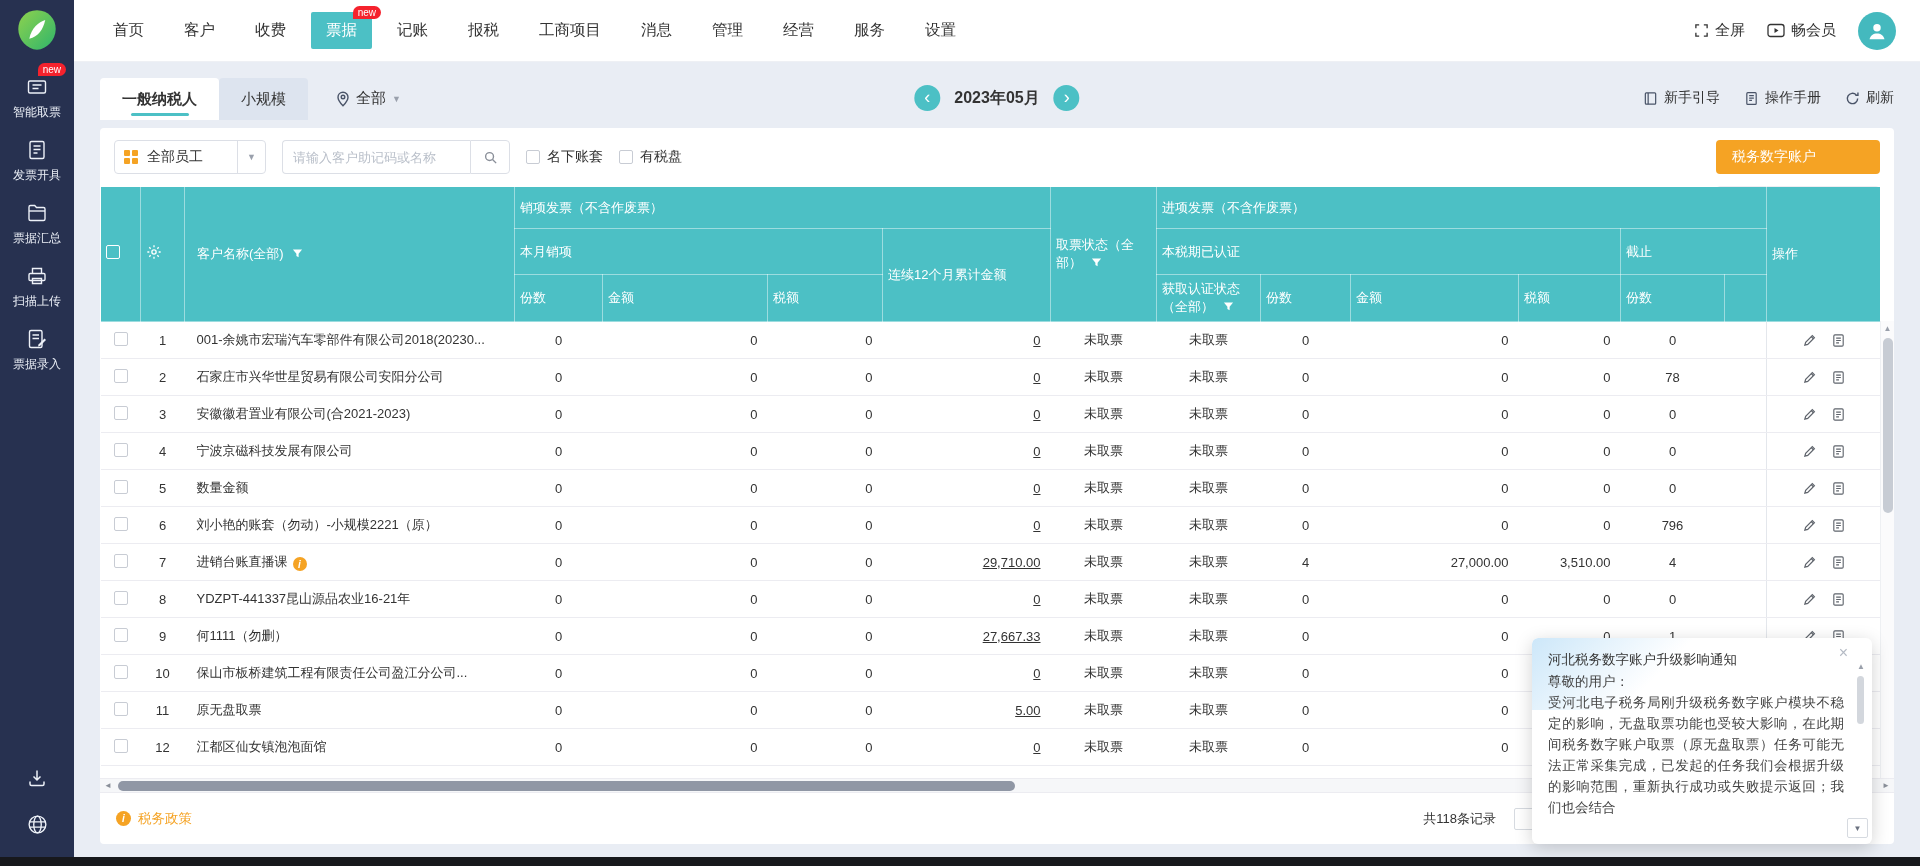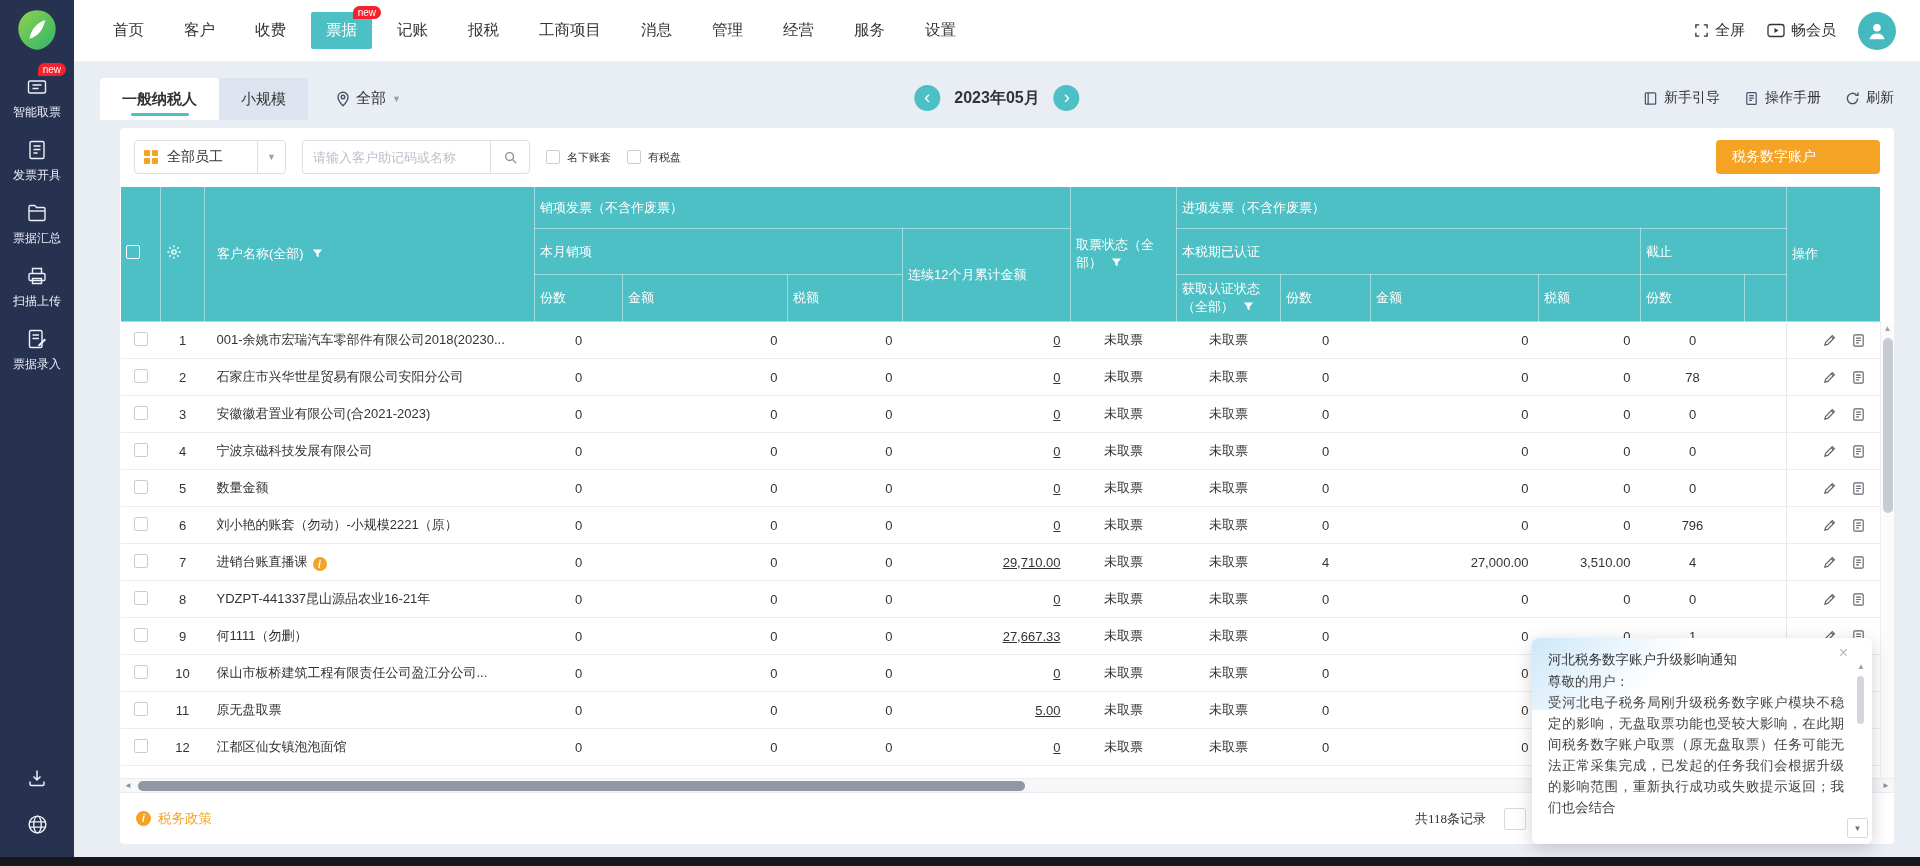--- a/index.html
+++ b/index.html
@@ -36,31 +36,31 @@
   .tab.active::after { content:""; position:absolute; left:50%; transform:translateX(-50%); bottom:4px; width:58px; height:3px; background:#4cc0c5; border-radius:2px; }
   .region { display:flex; align-items:center; gap:6px; margin-left:28px; font-size:15px; cursor:pointer; padding-bottom:12px; }
   .caret { font-size:9px; color:#9aa0ac; }
   .datenav { position:absolute; left:50%; bottom:9px; transform:translateX(-50%); display:flex; align-items:center; gap:14px; }
   .circle-btn { width:26px; height:26px; border-radius:50%; background:#4cc0c5; color:#fff; display:flex; align-items:center; justify-content:center; font-size:18px; line-height:1; cursor:pointer; padding-bottom:3px; }
   .period { font-size:16px; font-weight:bold; }
   .toolbar-links { margin-left:auto; display:flex; gap:24px; align-items:center; padding-bottom:13px; }
   .tb-link { display:flex; gap:6px; align-items:center; font-size:14px; cursor:pointer; }
 
   
-  .panel { margin-top:8px; background:#fff; border-radius:4px; height:716px; display:flex; flex-direction:column; overflow:hidden;margin-left:20px; }
+  .panel { margin-top:8px; background:#fff; border-radius:4px; height:716px; display:flex; flex-direction:column; overflow:hidden; }
   .filter-row { height:58px; flex-shrink:0; display:flex; align-items:center; padding:0 14px; gap:16px; }
   .select { height:34px; width:152px; border:1px solid #dcdfe6; border-radius:4px; display:flex; align-items:center; background:#fff; cursor:pointer; }
   .select .gi { margin:0 8px; display:flex; }
   .select .val { flex:1; font-size:14px; }
   .select .caret-box { width:28px; align-self:stretch; border-left:1px solid #dcdfe6; display:flex; align-items:center; justify-content:center; }
   .searchbox { display:flex;justify-content:flex-end; }
   .searchbox input { width:188px; height:34px; border:1px solid #dcdfe6; border-right:none; border-radius:4px 0 0 4px; padding:0 10px; font-size:13px; outline:none; color:#333; font-family:inherit; background:#fff; }
   .searchbox input::placeholder { color:#b9bfc9; }
   .search-btn { width:40px; height:34px; border:1px solid #dcdfe6; border-radius:0 4px 4px 0; display:flex; align-items:center; justify-content:center; cursor:pointer; background:#fff; }
-  .chk { display:flex; align-items:center; gap:7px; font-size:11px; cursor:pointer; }
+  .chk { display:flex; align-items:center; gap:7px; font-size:14px; cursor:pointer; }
   .cb { width:14px; height:14px; border:1px solid #c8ccd4; border-radius:2px; background:#fff; display:inline-block; flex-shrink:0; }
   .cb-head { border-color:#fff; background:transparent; }
   .filter-right { margin-left:auto; display:flex; gap:12px;flex-direction:column; }
   .btn { height:34px; padding:0 16px; border-radius:4px; font-size:14px; display:flex; align-items:center; cursor:pointer; border:none; white-space:nowrap; }
   .btn-coral { background:#f2634c; color:#fff; }
   .btn-orange { background:#f5a324; color:#fff; }
   .btn-plain { background:#fff; border:1px solid #dcdfe6; color:#333; gap:9px; }
 
   
   .table-zone { position:relative; height:592px; flex-shrink:0; }
@@ -86,21 +86,21 @@
   .vscroll { position:absolute; right:0; top:135px; bottom:0; width:14px; background:#fbfbfc; border-left:1px solid #eef0f3; }
   .vscroll .arr { height:15px; display:flex; align-items:center; justify-content:center; font-size:8px; color:#9aa0ab; cursor:pointer; }
   .vthumb { position:absolute; top:17px; left:2px; width:10px; height:175px; background:#c7ccd4; border-radius:5px; cursor:pointer; }
   .hscroll { height:15px; flex-shrink:0; background:#f6f7f9; border-top:1px solid #ececf1; border-bottom:1px solid #ececf1; position:relative; display:flex; align-items:center; justify-content:space-between; padding:0 4px; }
   .hscroll .arr { font-size:8px; color:#8a8f99; cursor:pointer; }
   .hthumb { position:absolute; left:18px; top:2px; height:10px; width:50%; background:#9097a5; border-radius:5px; cursor:pointer; }
 
   
   .panel-footer { height:51px; position:relative; display:flex; align-items:center; padding:0 16px; flex-shrink:0; }
   .policy { display:flex; align-items:center; gap:7px; color:#f5a324; font-size:13.5px; cursor:pointer; }
-  .footer-right { position:absolute; right:368px; display:flex; align-items:center; gap:18px; font-size:13px;font-family:Liberation Serif, serif; }
+  .footer-right { position:absolute; right:358px; display:flex; align-items:center; gap:18px; font-size:13px; }
   .pg-box { width:22px; height:22px; border:1px solid #d6dae0; border-radius:2px; background:#fff; display:inline-block; cursor:pointer; }
 
   
   .notice { position:fixed; right:48px; bottom:22px; width:340px; height:206px; background:#fff; border-radius:6px; box-shadow:0 4px 18px rgba(0,0,0,.18); padding:13px 28px 12px 16px; z-index:40; overflow:hidden; }
   .notice::before { content:""; position:absolute; left:0; top:0; width:160px; height:72px; background:linear-gradient(135deg, rgba(122,192,240,.38), rgba(122,192,240,0) 70%); border-radius:6px 0 0 0; pointer-events:none; }
   .notice-close { position:absolute; right:24px; top:7px; color:#b4bac4; font-size:16px; cursor:pointer; line-height:1; }
   .notice-title { font-size:13.5px; margin-bottom:3px; position:relative; }
   .notice-text { font-size:13.5px; line-height:1.55; color:#444; text-align:justify; position:relative; }
   .notice-scroll { position:absolute; right:3px; top:6px; bottom:6px; width:16px; }
   .ns-arr { position:absolute; top:18px; left:0; width:16px; text-align:center; font-size:8px; color:#9aa0ab; cursor:pointer; }

